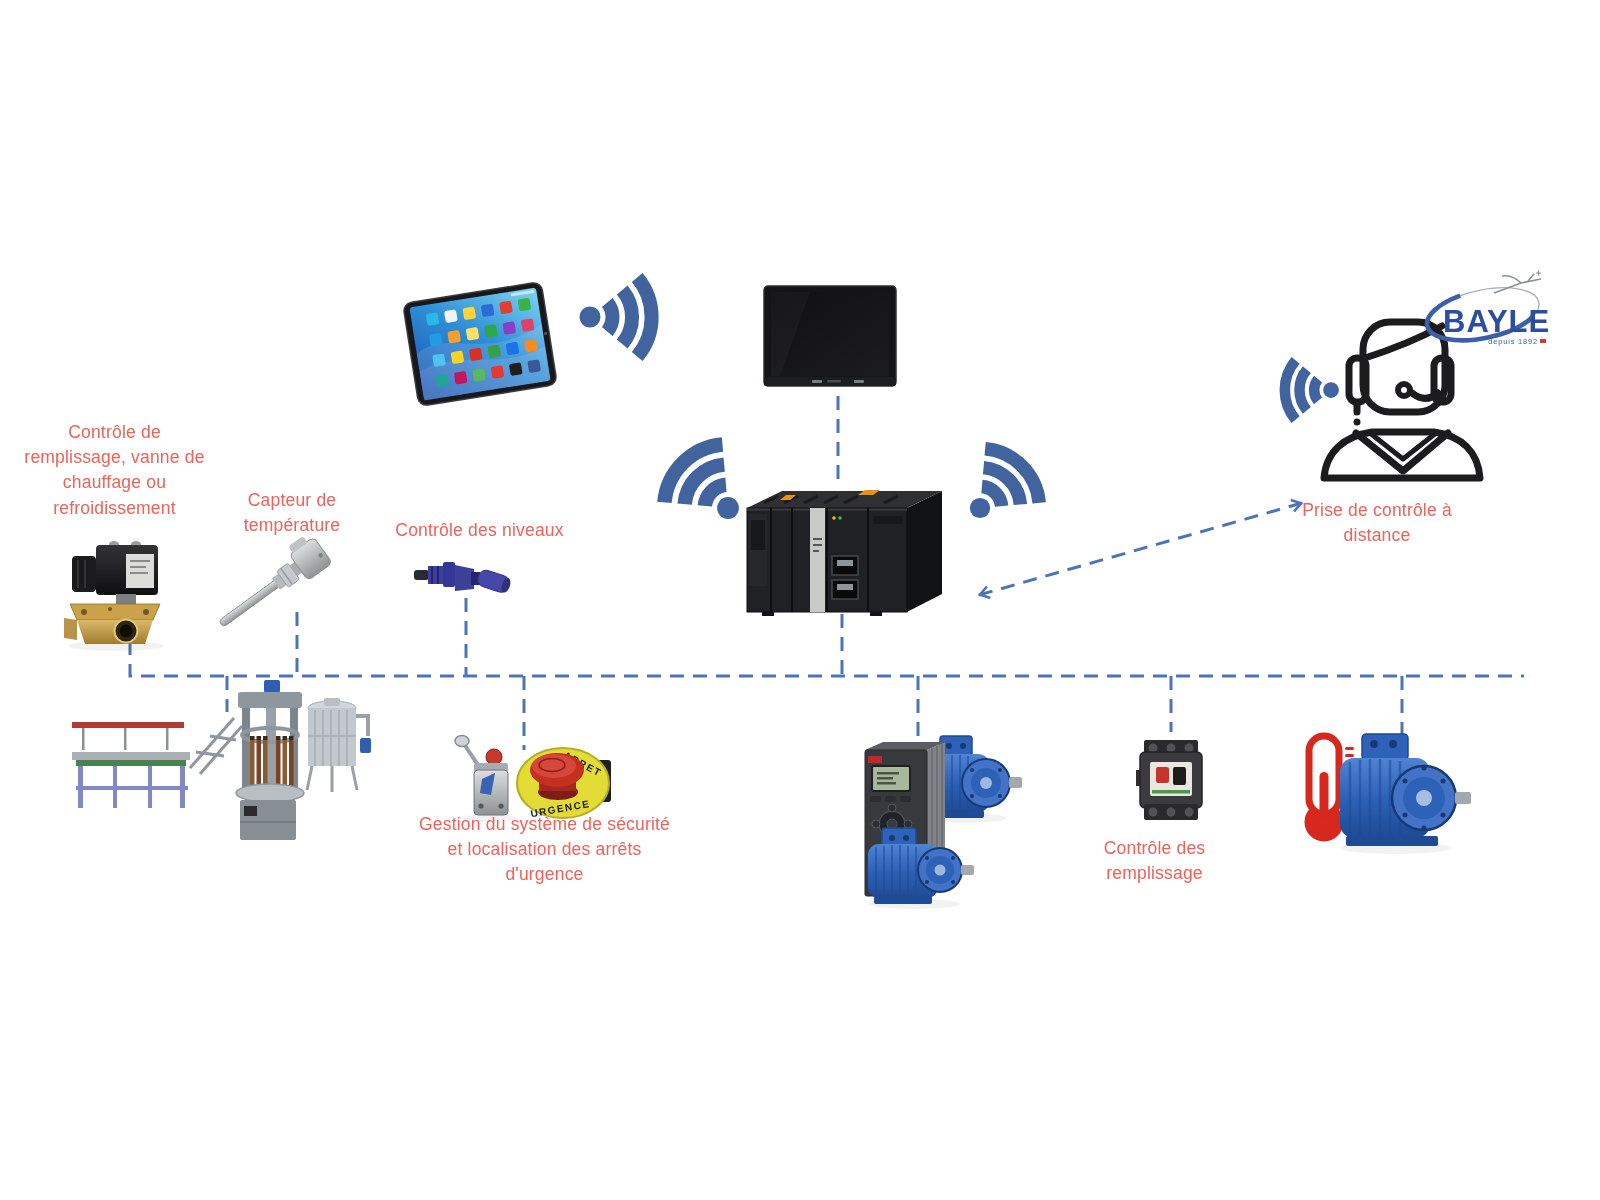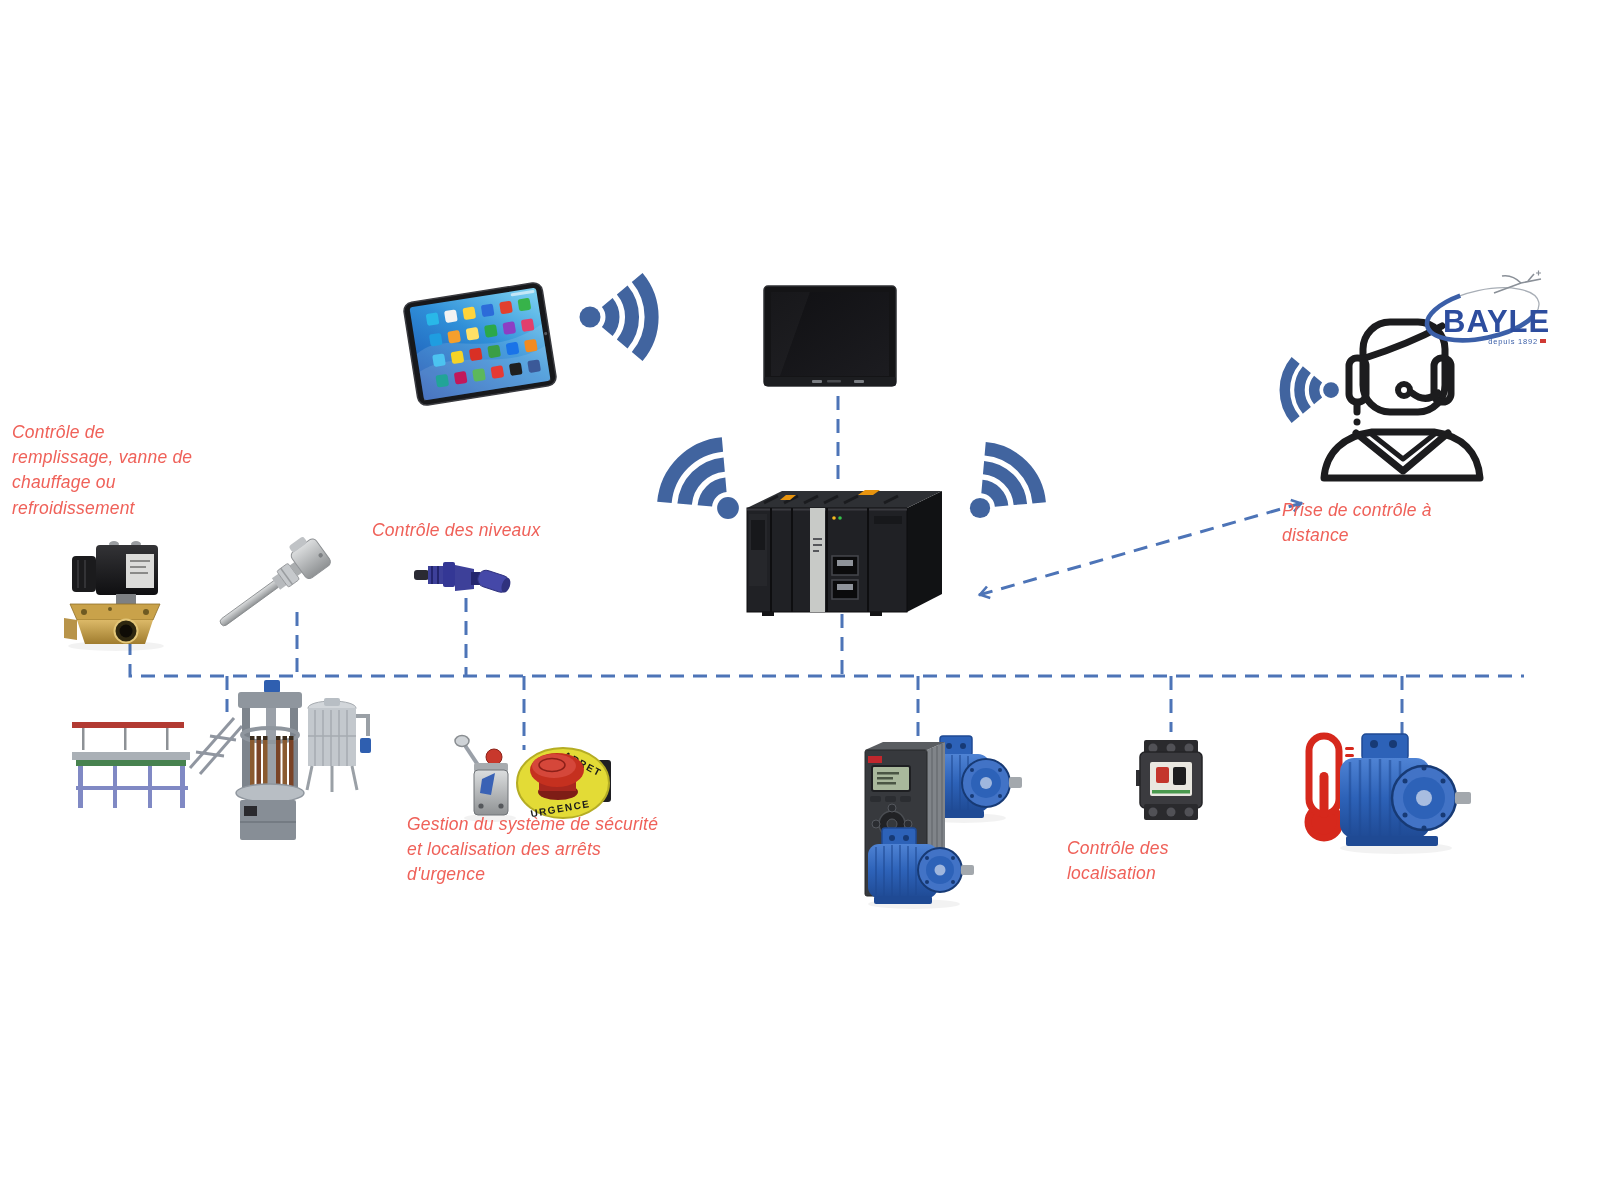--- a/index.html
+++ b/index.html
@@ -1,20 +1,20 @@
 <!DOCTYPE html>
 <html style="--c-label: #ef6159; --c-line: #4d74b7; --c-wifi: #41649f; --c-brand_blue: #2d4d9e; --c-motor_blue: #2d62b8; --c-alert_red: #d6281c;"><head>
 <meta charset="utf-8">
 <style>
   html,body{margin:0;padding:0;background:#ffffff;}
   .stage{position:relative;width:1600px;height:1200px;background:#ffffff;overflow:hidden;
          font-family:"Liberation Sans",sans-serif;margin-left:12px;}
   .stage svg.layer{position:absolute;left:0;top:0;}
   .lbl{position:absolute;color:var(--c-label,#ef6159);font-size:17.5px;line-height:1.44;
-       text-align:left;white-space:pre-line;letter-spacing:.2px;font-style:italic;}
+       text-align:center;white-space:pre-line;letter-spacing:.2px;}
 </style>
 </head>
 <body>
 
 <div class="stage">
 
 <svg class="layer" width="1600" height="1200" viewBox="0 0 1600 1200">
 <defs>
   <marker id="arrow" markerWidth="16" markerHeight="16" viewBox="-12 -8 16 16" refX="1" refY="0" orient="auto-start-reverse" markerUnits="userSpaceOnUse">
     <path d="M-9,-6 L0,0 L-9,6" fill="none" stroke="#4d74b7" stroke-width="2.6"></path>
@@ -455,22 +455,24 @@
         <circle cx="1412" cy="828" r="2.5" fill="#173a75"></circle>
   <rect x="1443" y="792" width="16" height="12" rx="2" fill="#a3a8ad"></rect>
   <rect x="1334" y="836" width="92" height="10" rx="2" fill="#1f4a94"></rect>
 </g>
 </svg>
 
 <div class="lbl" style="left:0px;   top:420px; width:205px;">Contrôle de
 remplissage, vanne de
 chauffage ou
 refroidissement</div>
+<div class="lbl" style="left:195px; top:488px; width:170px;">Capteur de
+température</div>
 <div class="lbl" style="left:360px; top:518px; width:215px;">Contrôle des niveaux</div>
 <div class="lbl" style="left:1270px;top:498px; width:190px;">Prise de contrôle à
 distance</div>
 <div class="lbl" style="left:395px; top:812px; width:275px;">Gestion du système de sécurité
 et localisation des arrêts
 d'urgence</div>
 <div class="lbl" style="left:1055px;top:836px; width:175px;">Contrôle des
-localisation</div>
+remplissage</div>
 
 </div>
 
 </body></html>

